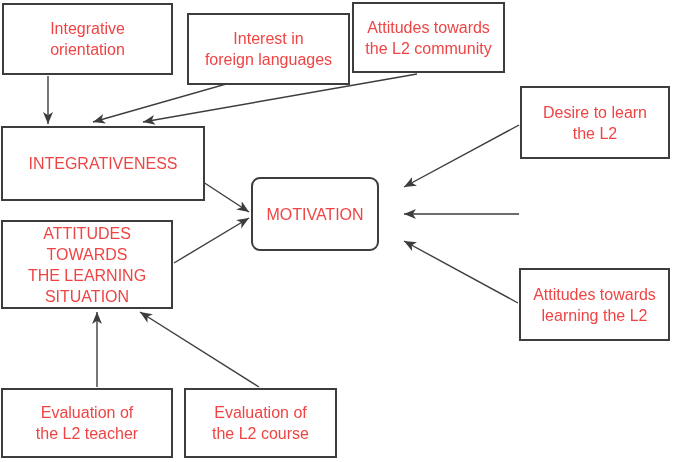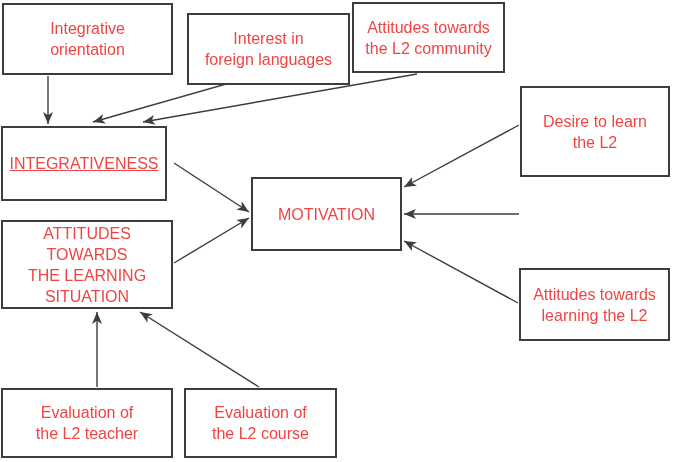--- a/index.html
+++ b/index.html
@@ -64,36 +64,36 @@
   <div class="node" style="left:187px; top:13px; width:163px; height:72px;">
     <span>Interest in
 foreign languages</span>
   </div>
 
   <div class="node" style="left:352px; top:2px; width:153px; height:71px;">
     <span>Attitudes towards
 the L2 community</span>
   </div>
 
-  <div class="node" style="left:1px; top:126px; width:166px; height:75px;text-decoration:underline;">
+  <div class="node" style="left:1px; top:126px; width:204px; height:75px;">
     <span>INTEGRATIVENESS</span>
   </div>
 
   <div class="node" style="left:1px; top:220px; width:172px; height:89px;justify-content:center;">
     <span>ATTITUDES
 TOWARDS
 THE LEARNING
 SITUATION</span>
   </div>
 
-  <div class="node" style="left:251px; top:177px; width:151px; height:74px;">
+  <div class="node" style="left:251px; top:177px; width:128px; height:74px;border-radius:9px;">
     <span>MOTIVATION</span>
   </div>
 
-  <div class="node" style="left:520px; top:86px; width:150px; height:91px;justify-content:center;">
+  <div class="node" style="left:520px; top:86px; width:150px; height:73px;justify-content:center;">
     <span>Desire to learn
 the L2</span>
   </div>
 
 
   <div class="node" style="left:519px; top:268px; width:151px; height:73px;">
     <span>Attitudes towards
 learning the L2</span>
   </div>
 

